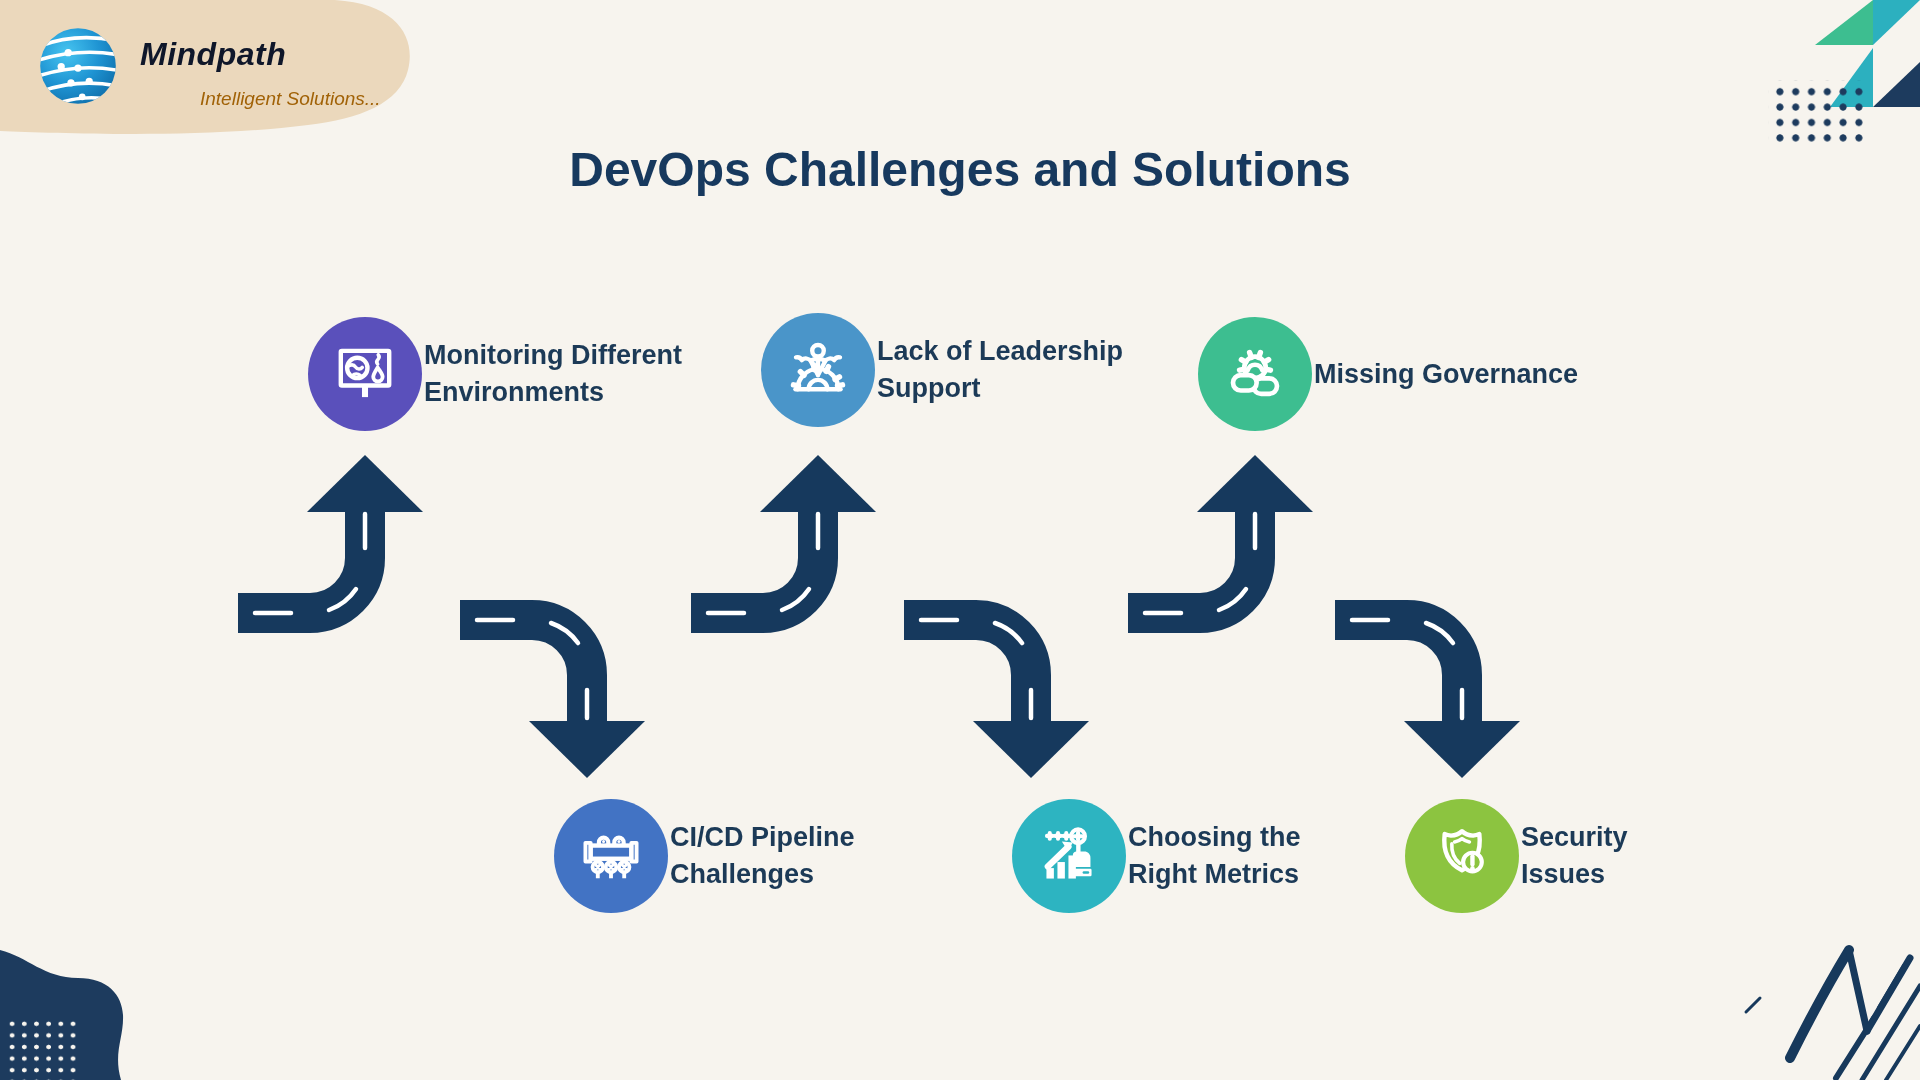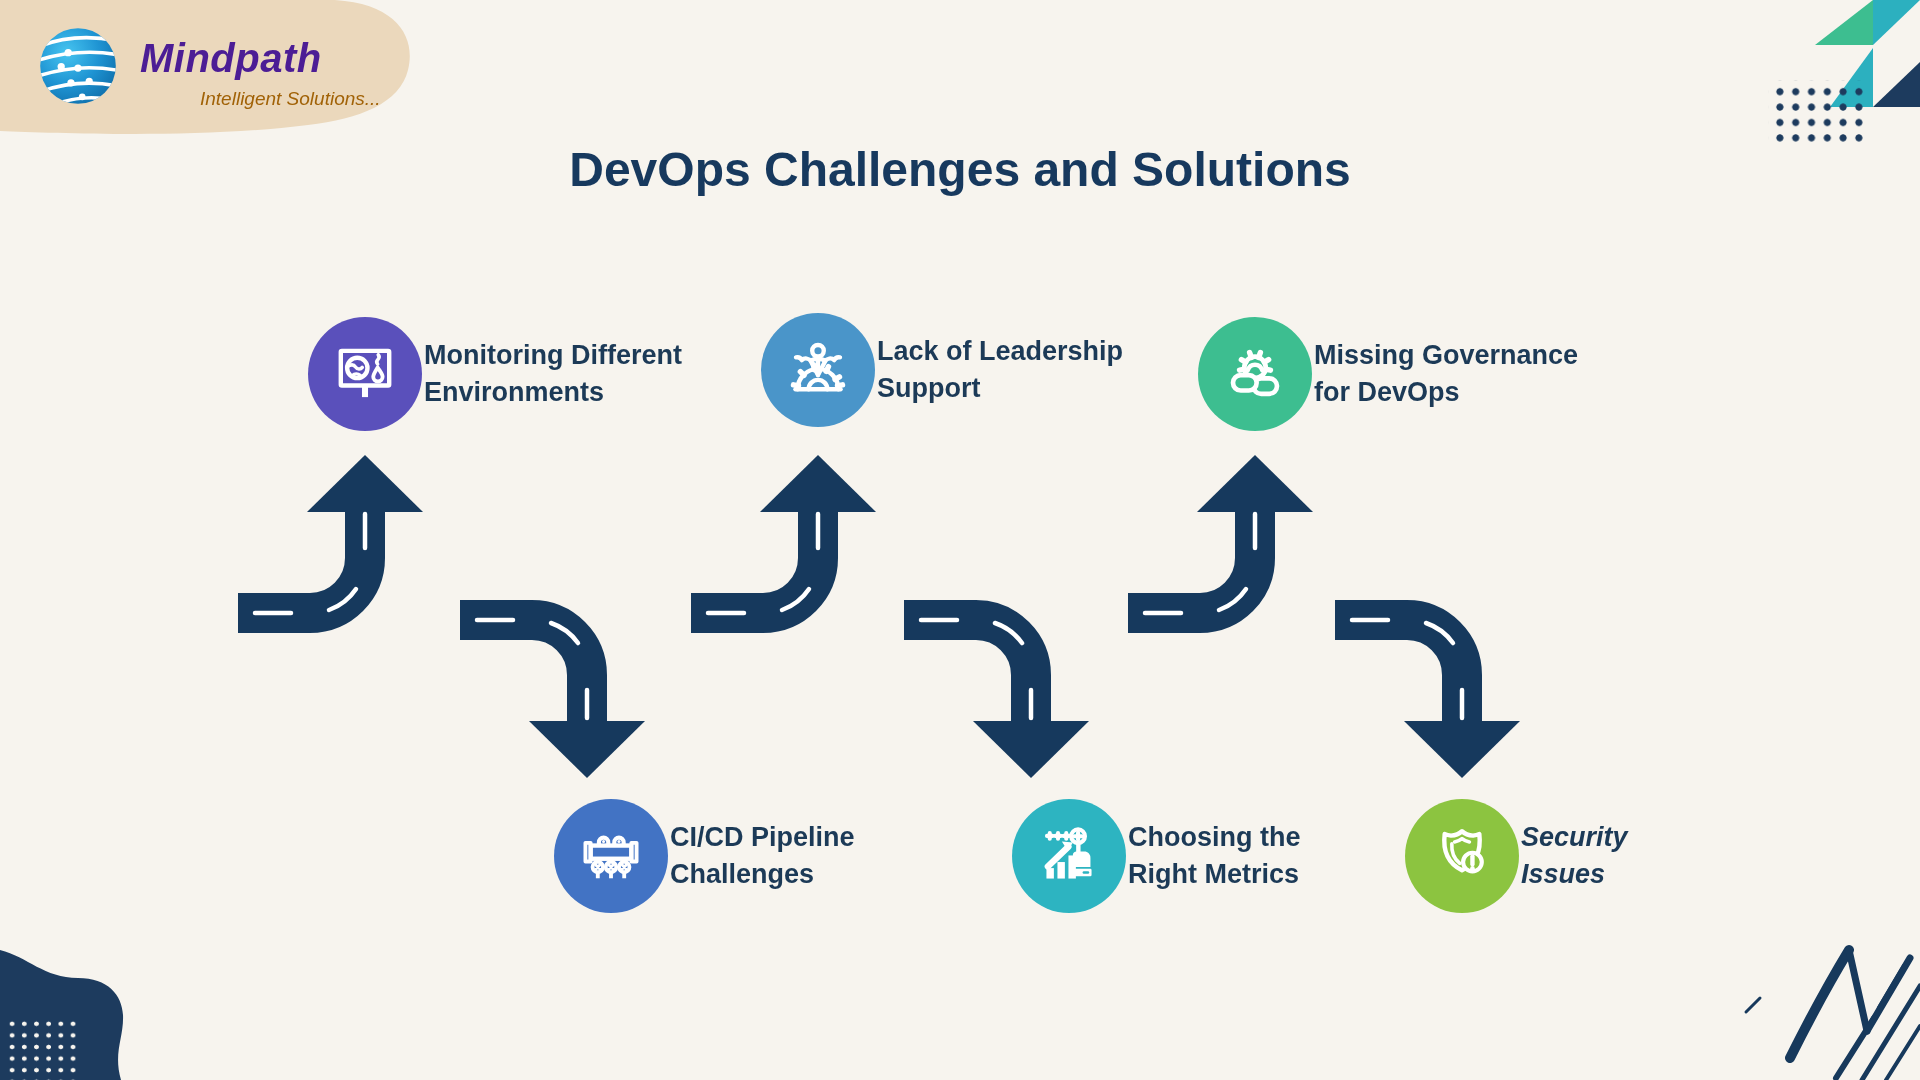--- a/index.html
+++ b/index.html
@@ -3,22 +3,22 @@
 <meta charset="utf-8">
 <style>
   * { margin:0; padding:0; box-sizing:border-box; }
   html,body { width:1920px; height:1080px; }
   body { font-family:"Liberation Sans", sans-serif; background:#f7f4ee; overflow:hidden; }
   .canvas { position:relative; width:1920px; height:1080px; background:#f7f4ee; }
 
   
   .beige-blob { position:absolute; left:0; top:0; width:420px; height:150px; }
   .logo { position:absolute; left:36px; top:24px; width:84px; height:84px; }
-  .brand-name { position:absolute; left:140px; top:36px; font-size:40px; font-weight:bold;
-                font-style:italic; color:#4c1d95; letter-spacing:.5px; }
+  .brand-name { position:absolute; left:140px; top:36px; font-size:32px; font-weight:bold;
+                font-style:italic; color:#0f172a; letter-spacing:.5px; }
   .brand-tagline { position:absolute; left:200px; top:88px; font-size:19px; font-style:italic;
                    color:#a16207; }
 
   .tr-triangles { position:absolute; left:1815px; top:0; }
   .tr-dots { position:absolute; left:1768px; top:80px; width:96px; height:62px;
              background-image:radial-gradient(circle, #1d3b5e 3.2px, transparent 3.9px);
              background-size:15.8px 15.4px; background-position:4px 4px; }
 
   .bl-blob { position:absolute; left:0; top:940px; width:140px; height:140px; }
   .bl-dots { position:absolute; left:6px; top:1018px; width:74px; height:62px;
@@ -202,21 +202,20 @@
           <path d="M8.16 10.28 L6.39 10.59"></path>
           <path d="M15.84 10.28 L17.61 10.59"></path>
         </g>
         <path class="icon-stroke" stroke-width="1.6" d="M9.4 10.6 A2.7 2.7 0 0 1 14.6 10.6"></path>
         <rect x="11.4" y="13.6" width="8.6" height="5.6" rx="2.8" fill="currentColor" stroke="#fff" stroke-width="1.7"></rect>
         <rect x="4" y="12.4" width="8.6" height="5.6" rx="2.8" fill="currentColor" stroke="#fff" stroke-width="1.7"></rect>
       </svg>
     </div>
     <div class="node-label">
       <span>Missing Governance</span>
-      <span>for DevOps</span>
     </div>
   </div>
 
   <div class="node" style="left:554px; top:799px;">
     <div class="circle" style="background: rgb(66, 115, 196); color: rgb(66, 115, 196);">
       <svg viewBox="0 0 24 24">
         <g class="icon-stroke" stroke-width="1.5">
           <path d="M7.6 8.2 V7 A1.7 1.7 0 0 1 11 7 V8.2"></path>
           <path d="M13.2 8.2 V7 A1.7 1.7 0 0 1 16.6 7 V8.2"></path>
         </g>
@@ -275,21 +274,21 @@
         <path d="M4.3 15.8 L11.8 8.6" stroke="#fff" stroke-width="2.3" stroke-linecap="round"></path>
         <path d="M17.4 18 h1.5" stroke="currentColor" stroke-width="0.9" stroke-linecap="round"></path>
       </svg>
     </div>
     <div class="node-label">
       <span>Choosing the</span>
       <span>Right Metrics</span>
     </div>
   </div>
 
-  <div class="node" style="left:1405px; top:799px;font-style:italic;">
+  <div class="node" style="left:1405px; top:799px;">
     <div class="circle" style="background: rgb(140, 196, 64); color: rgb(140, 196, 64);">
       <svg viewBox="0 0 24 24">
         <path class="icon-stroke" stroke-width="1.6" d="M8 4.6 C9.4 4.5 10.9 4 12 3 C13.1 4 14.6 4.5 16 4.6 C16.6 4.5 17.5 4.3 18.3 4 C18.9 9 17.8 14.3 12 17.2 C6.2 14.3 5.1 9 5.7 4 C6.5 4.3 7.4 4.5 8 4.6 Z"></path>
         <path class="icon-stroke" stroke-width="1.3" d="M9.3 6.9 C10.3 6.7 11.3 6.3 12 5.7 C12.7 6.3 13.7 6.7 14.7 6.9"></path>
         <path class="icon-stroke" stroke-width="1.3" d="M8.3 7.6 C8.1 10.8 9.2 13.1 11.2 14.7"></path>
         <circle cx="15.8" cy="14.2" r="3.4" fill="currentColor" stroke="#fff" stroke-width="1.5"></circle>
         <path d="M15.8 12.2 V15" stroke="#fff" stroke-width="1.6" stroke-linecap="round"></path>
         <circle cx="15.8" cy="16.5" r="0.85" fill="#fff"></circle>
       </svg>
     </div>

